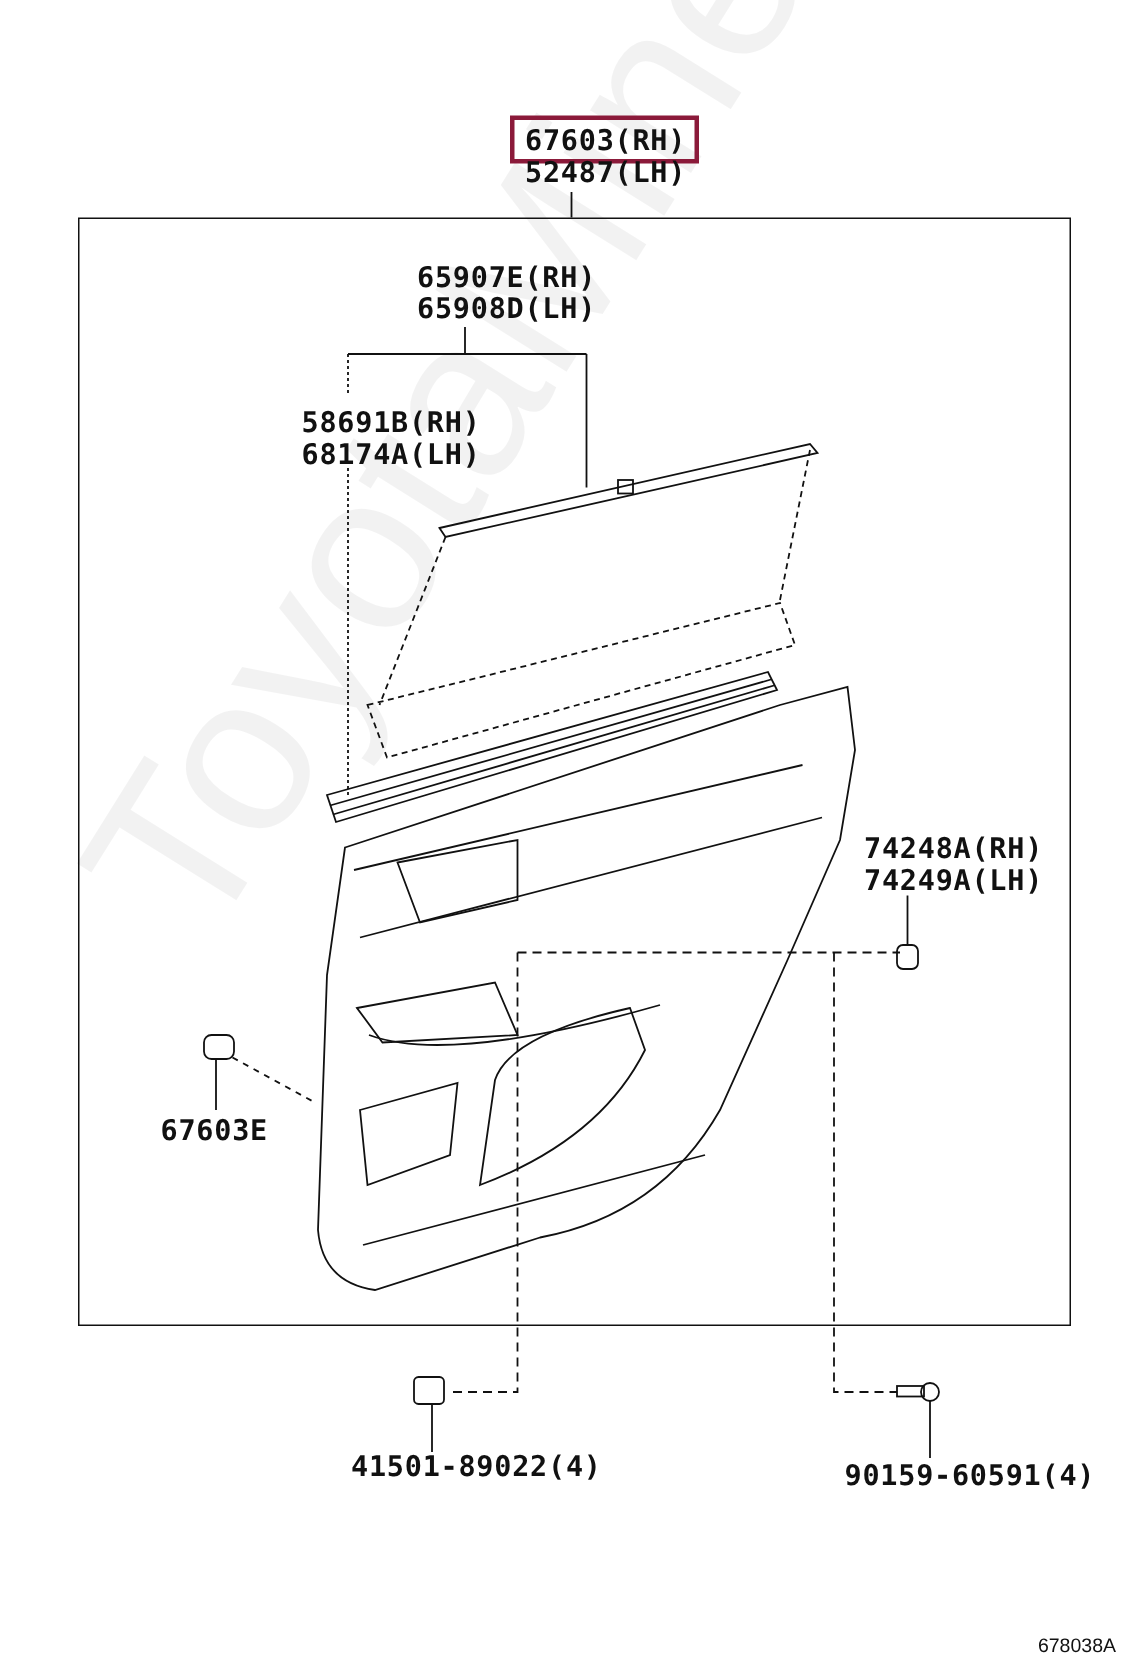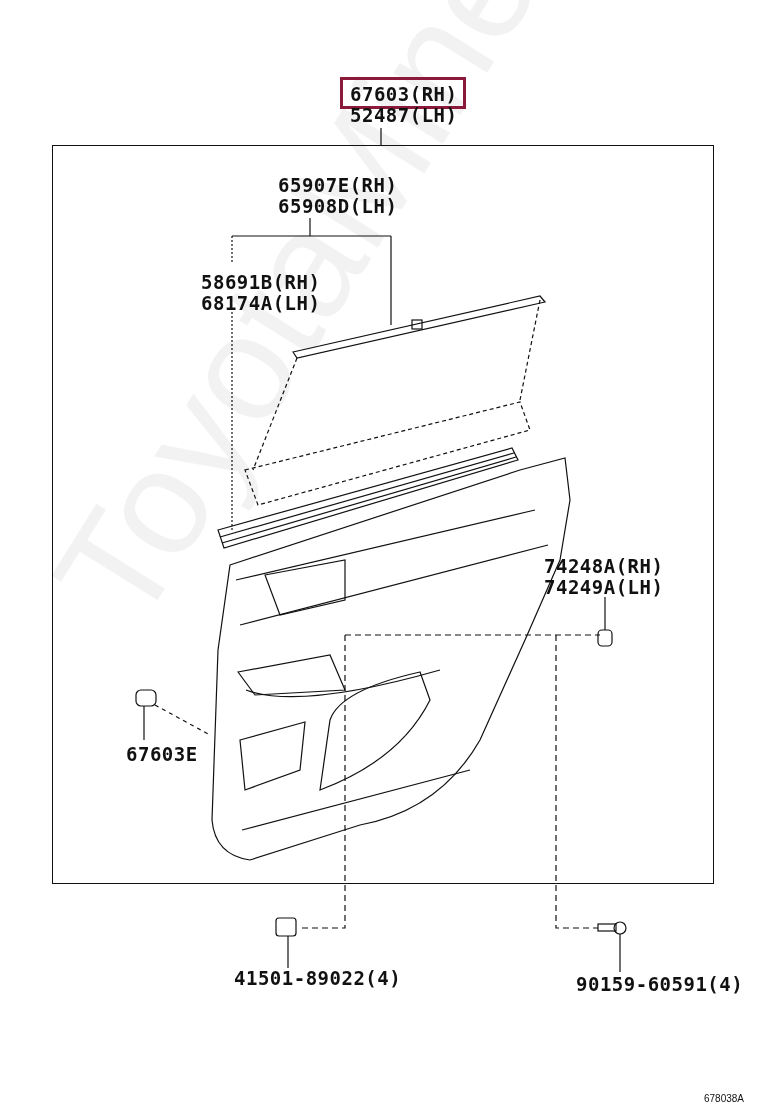--- a/index.html
+++ b/index.html
@@ -2,21 +2,21 @@
 <html><head>
   <meta charset="utf-8">
   <style>
     html, body { margin: 0; padding: 0; background: #ffffff; }
     body { width: 760px; height: 1112px; position: relative; overflow: hidden; font-family: "DejaVu Sans Mono", "Liberation Mono", monospace; color: #111; }
     .lbl { position: absolute; font-family: "DejaVu Sans Mono", "Liberation Mono", monospace; font-weight: bold; font-size: 19px; line-height: 21px; letter-spacing: 0.5px; color: #111; white-space: nowrap; cursor: pointer; }
     .lbl span { display: block; }
     .hl { position: absolute; left: 340px; top: 77px; width: 126px; height: 32px; border: 3px solid #8b1a3a; box-sizing: border-box; }
     .frame { position: absolute; left: 52px; top: 145px; width: 662px; height: 739px; border: 1.5px solid #111; box-sizing: border-box; }
     svg.draw { position: absolute; left: 0; top: 0; }
-    .fig { position: absolute; right: 16px; bottom: 8px; font-family: "Liberation Sans", sans-serif; font-size: 10px; color: #111; }
+    .fig { position: absolute; right: 16px; bottom: 8px; font-family: "Liberation Sans", sans-serif; font-size: 13px; color: #111; }
     .wm { position: absolute; left: 20px; top: 560px; transform: rotate(-58deg); transform-origin: left top; font-family: "Liberation Sans", sans-serif; font-size: 150px; color: rgba(0,0,0,0.05); white-space: nowrap; pointer-events: none; }
   </style>
 </head>
 <body>
 
 <div class="wm">ToyotaMine.ru</div>
 
 <div class="frame"></div>
 
 <svg class="draw" width="760" height="1112" fill="none" stroke="#111" stroke-width="1.2">
@@ -79,30 +79,30 @@
 <div class="lbl" style="left:278px; top:175px;">
   <span>65907E(RH)</span>
   <span>65908D(LH)</span>
 </div>
 
 <div class="lbl" style="left:201px; top:272px;">
   <span>58691B(RH)</span>
   <span>68174A(LH)</span>
 </div>
 
-<div class="lbl" style="left:544px; top:556px;">
+<div class="lbl" style="left:576px; top:556px;">
   <span>74248A(RH)</span>
   <span>74249A(LH)</span>
 </div>
 
-<div class="lbl" style="left:126px; top:744px;">
+<div class="lbl" style="left:107px; top:744px;">
   <span>67603E</span>
 </div>
 
 <div class="lbl" style="left:234px; top:968px;">
   <span>41501-89022(4)</span>
 </div>
 
-<div class="lbl" style="left:576px; top:974px;">
+<div class="lbl" style="left:563px; top:974px;">
   <span>90159-60591(4)</span>
 </div>
 
 <div class="fig">678038A</div>
 
 </body></html>

